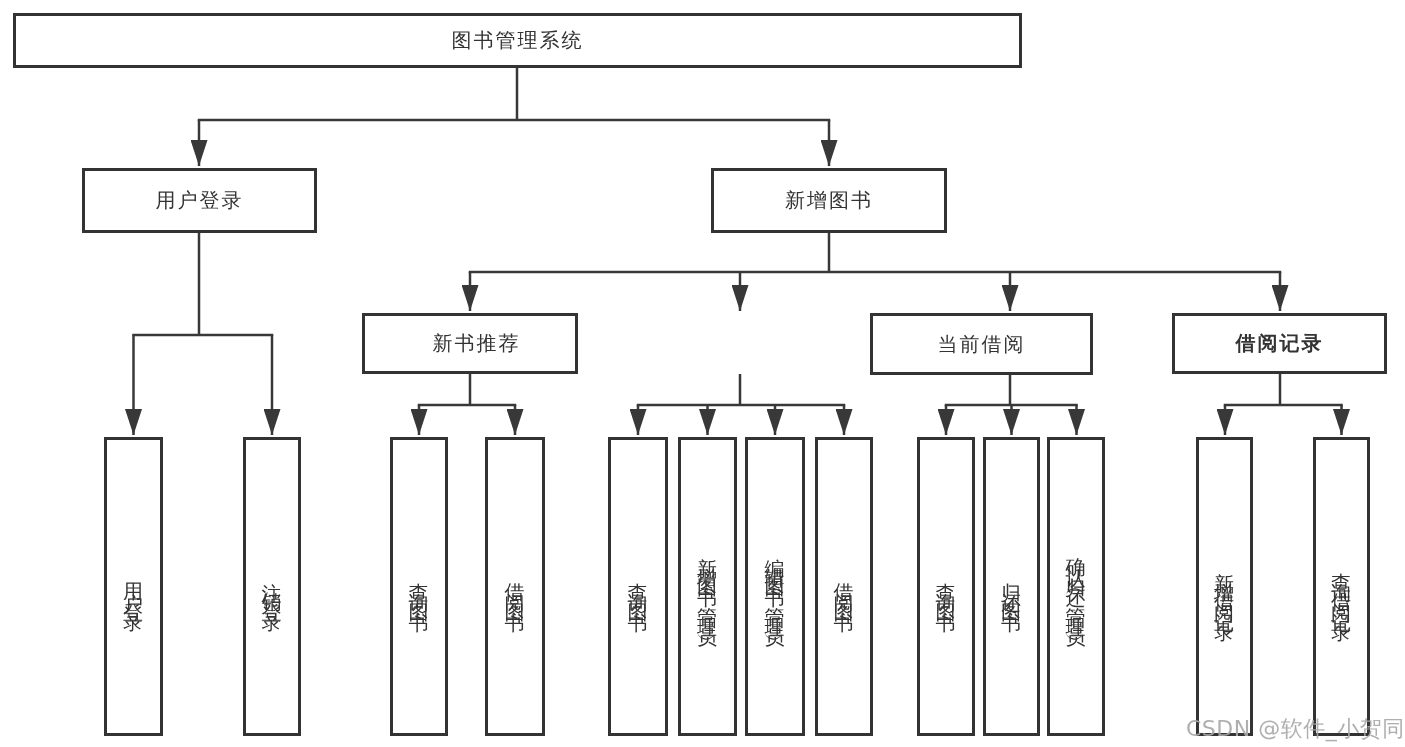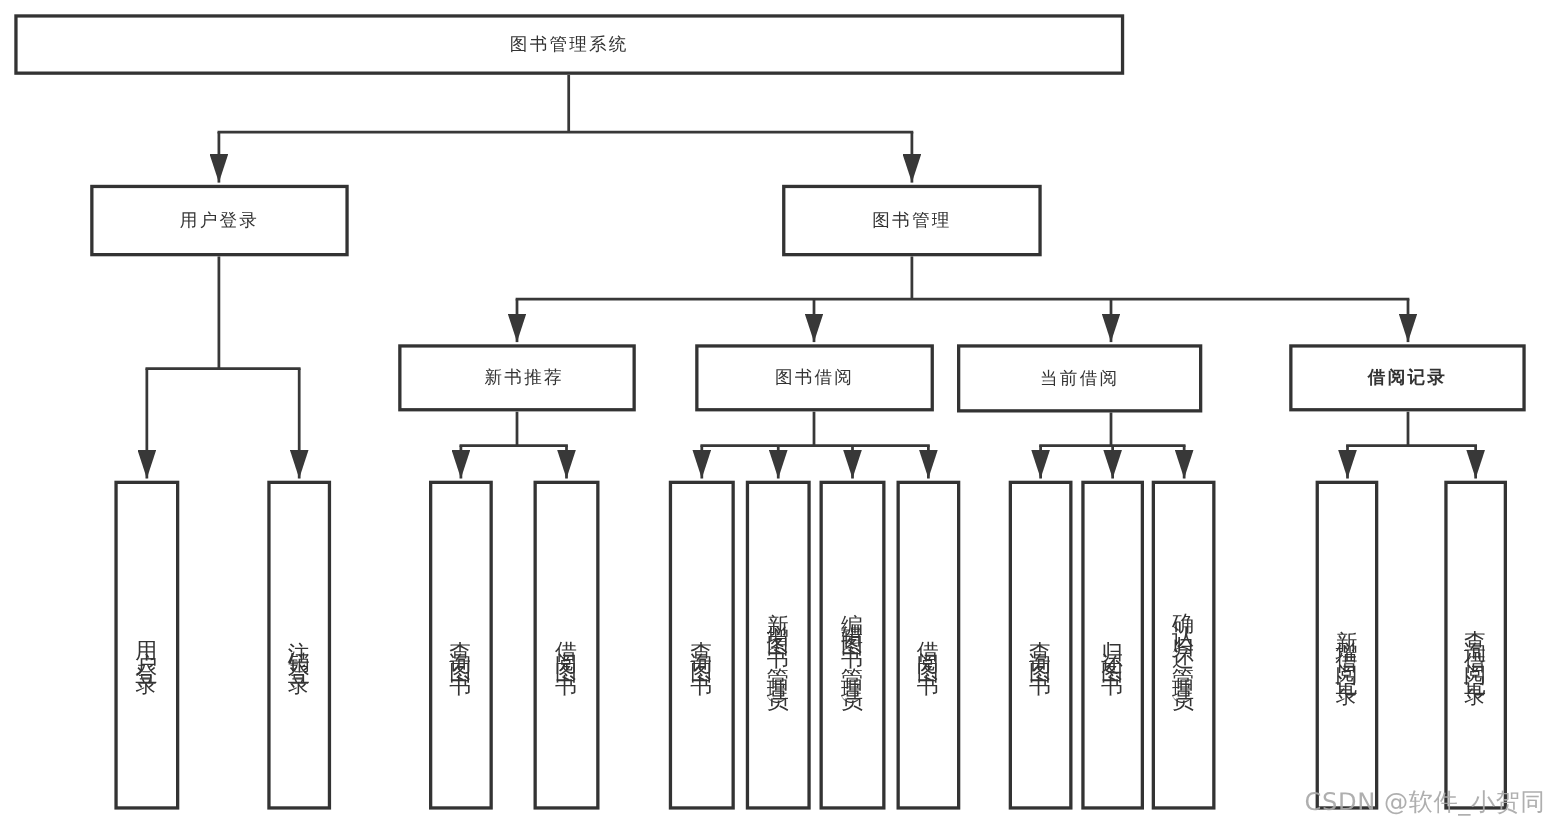--- a/index.html
+++ b/index.html
@@ -22,21 +22,21 @@
     box-sizing: border-box;
     background: #ffffff;
     border: 3px solid #333333;
     color: #333333;
     display: flex;
     align-items: center;
     justify-content: center;
     z-index: 2;
   }
   .h-node {
-    font-size: 16px;
+    font-size: 20px;
     letter-spacing: 2px;
     white-space: nowrap;
   }
   .v-node {
     writing-mode: vertical-rl;
     text-orientation: mixed;
     font-size: 20px;
     letter-spacing: 10px;
     line-height: 1.1;
   }
@@ -97,24 +97,23 @@
       <path d="M1011.5,405 V435" marker-end="url(#arrow)"></path>
       <path d="M1076.5,405 V435" marker-end="url(#arrow)"></path>
       <path d="M1225,405 V435" marker-end="url(#arrow)"></path>
       <path d="M1341.5,405 V435" marker-end="url(#arrow)"></path>
     </g>
   </svg>
 
   <div class="node h-node" style="left:13px; top:13px; width:1009px; height:55px;">图书管理系统</div>
 
   <div class="node h-node" style="left:82px; top:168px; width:235px; height:65px;">用户登录</div>
-  <div class="node h-node" style="left:711px; top:168px; width:236px; height:65px;">图书管理</div>
+  <div class="node h-node" style="left:711px; top:168px; width:236px; height:65px;">新增图书</div>
 
   <div class="node h-node" style="left:362px; top:313px; width:216px; height:61px;padding-left:13px;">新书推荐</div>
-  <div class="node h-node" style="left:632px; top:313px; width:217px; height:61px;">图书借阅</div>
   <div class="node h-node" style="left:870px; top:313px; width:223px; height:62px;">当前借阅</div>
   <div class="node h-node" style="left:1172px; top:313px; width:215px; height:61px;font-weight:bold;">借阅记录</div>
 
   <div class="node v-node" style="left:104px; top:437px; width:59px; height:299px;">用户登录</div>
   <div class="node v-node" style="left:243px; top:437px; width:58px; height:299px;">注销登录</div>
 
   <div class="node v-node" style="left:390px; top:437px; width:58px; height:299px;">查询图书</div>
   <div class="node v-node" style="left:485px; top:437px; width:60px; height:299px;">借阅图书</div>
 
   <div class="node v-node" style="left:608px; top:437px; width:60px; height:299px;">查询图书</div>

